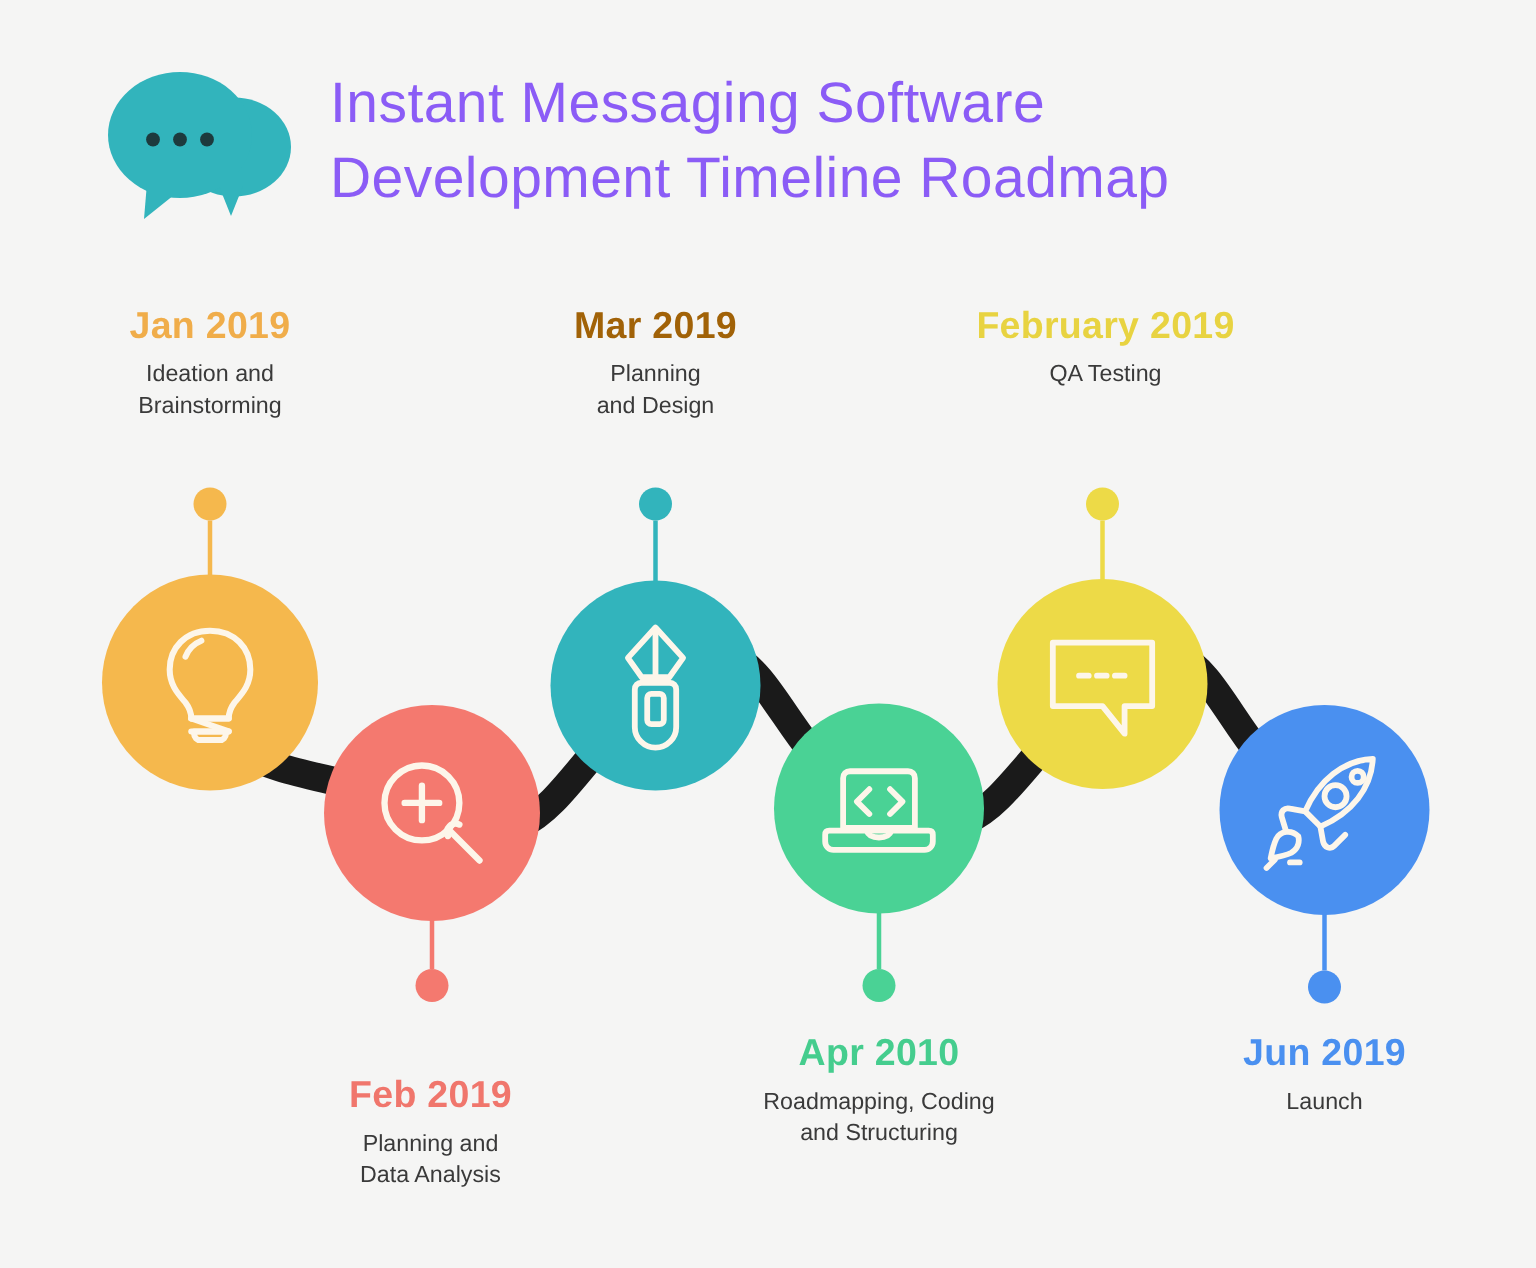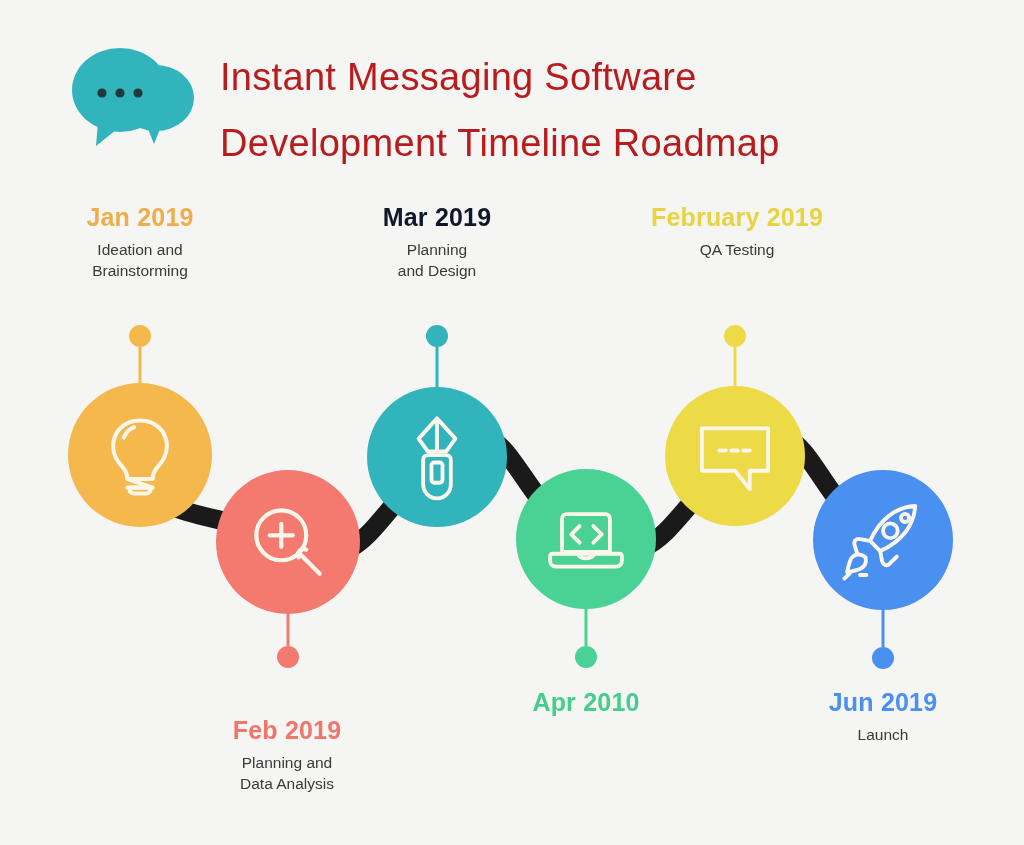--- a/index.html
+++ b/index.html
@@ -29,23 +29,23 @@
     position: absolute;
     left: 64px; top: 40px;
     width: 140px; height: 110px;
   }
   .title {
     position: absolute;
     left: 220px;
     top: 44px;
     width: 760px;
     font-size: 38px;
-    line-height: 66px;
+    line-height: 50px;
     letter-spacing: 0.3px;
-    color: #b91c1c;
+    color: #8b5cf6;
     font-weight: 400;
     white-space: pre-line;
   }
 
   
   .stage {
     position: absolute;
     left: 0; top: 175px;
     width: 1024px; height: 670px;
   }
@@ -255,27 +255,29 @@
 Brainstorming</p>
     </div>
 
     <div class="node-label" style="left:157px; top:541px;">
       <p class="date" style="color:#f0766c;">Feb 2019</p>
       <p class="desc">Planning and
 Data Analysis</p>
     </div>
 
     <div class="node-label" style="left:307px; top:28px;">
-      <p class="date" style="color:#0f172a;">Mar 2019</p>
+      <p class="date" style="color:#a16207;">Mar 2019</p>
       <p class="desc">Planning
 and Design</p>
     </div>
 
     <div class="node-label" style="left:456px; top:513px;">
       <p class="date" style="color:#45cd8e;">Apr 2010</p>
+      <p class="desc">Roadmapping, Coding
+and Structuring</p>
     </div>
 
     <div class="node-label" style="left:607px; top:28px;">
       <p class="date" style="color:#e8d341;">February 2019</p>
       <p class="desc">QA Testing</p>
     </div>
 
     <div class="node-label" style="left:753px; top:513px;">
       <p class="date" style="color:#4a90f0;">Jun 2019</p>
       <p class="desc">Launch</p>

